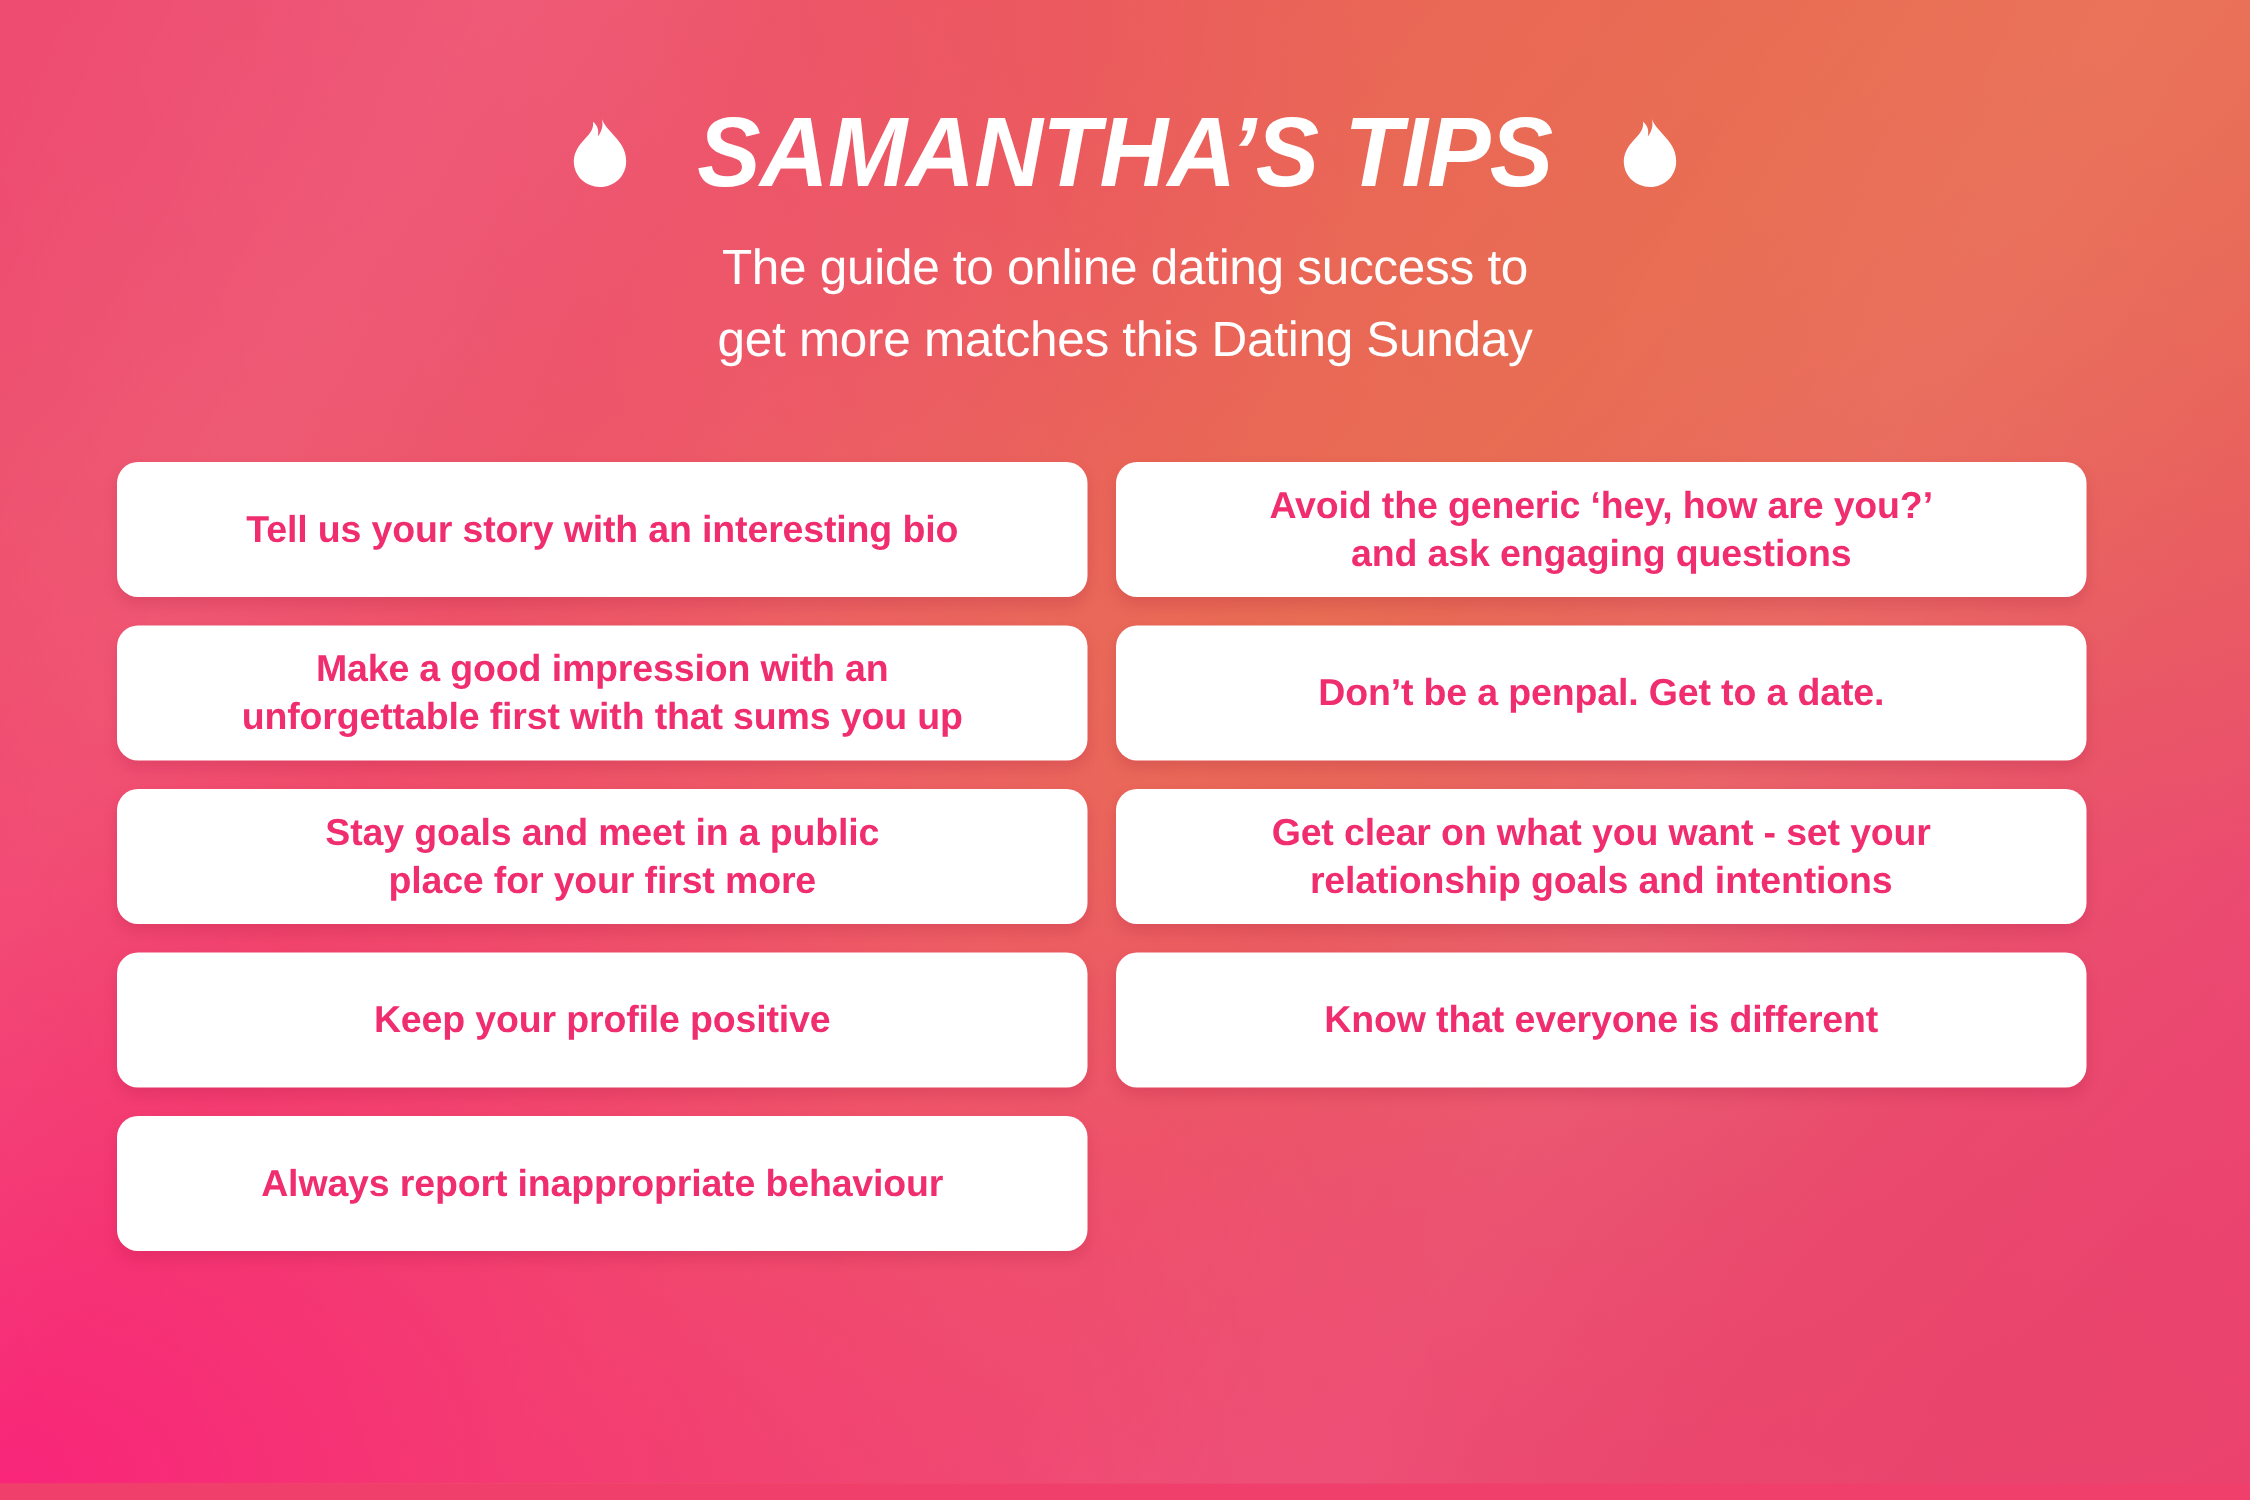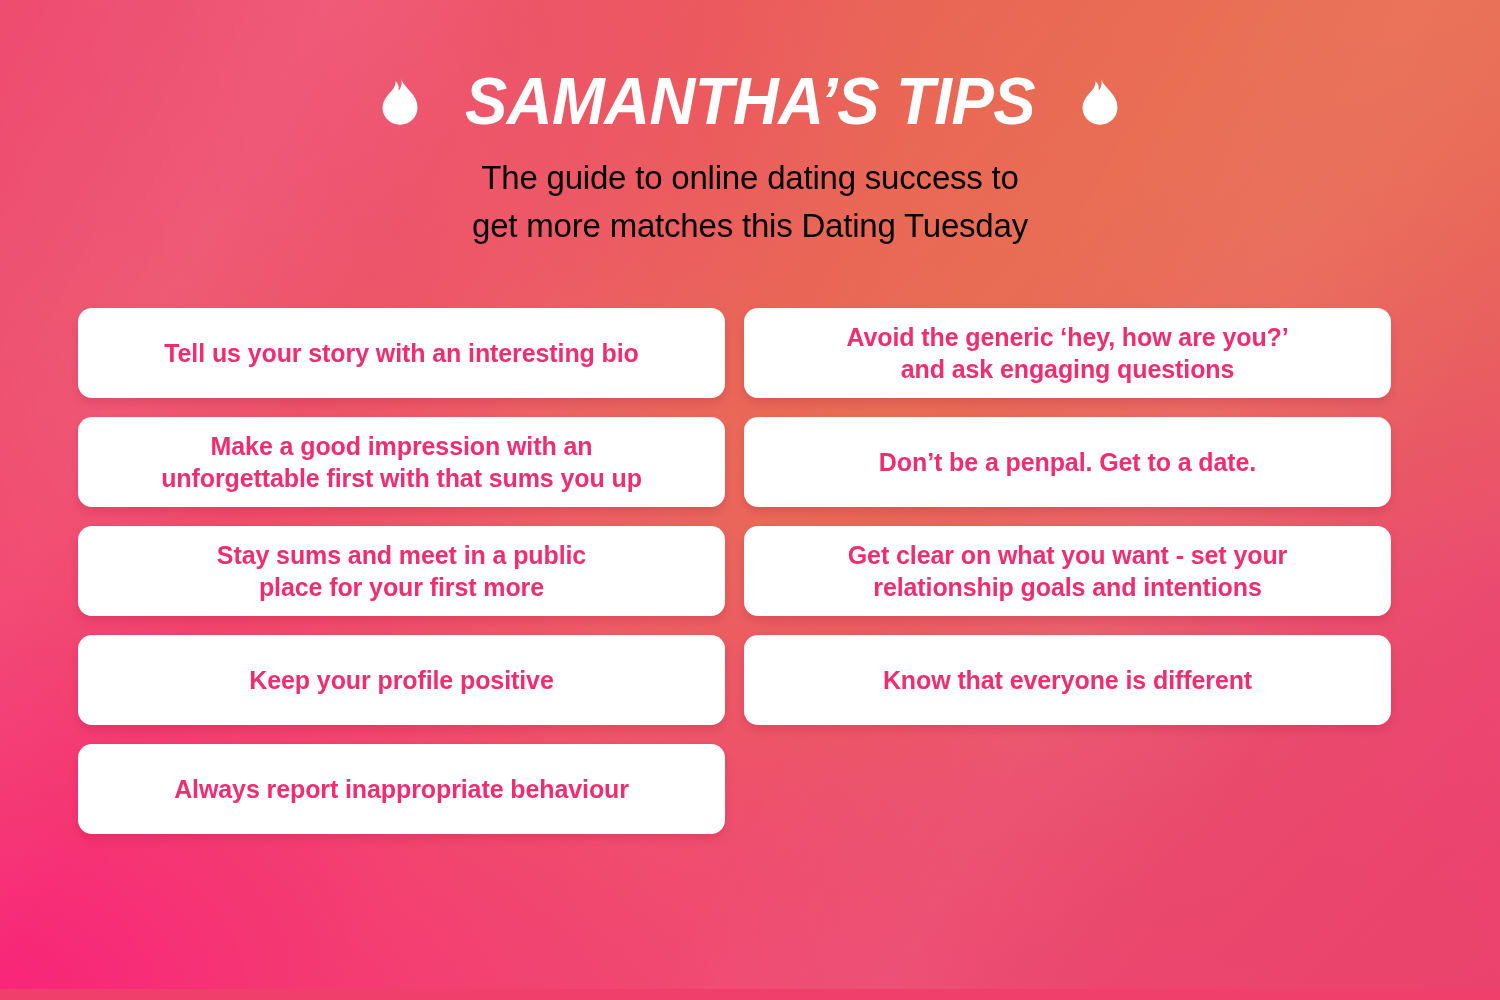--- a/index.html
+++ b/index.html
@@ -105,21 +105,21 @@
     color:#ffffff;
     letter-spacing:-0.5px;
     line-height:1;
     white-space:nowrap;
     transform:scaleX(0.96);
   }
   .subtitle {
     margin-top:12px;
     font-size:33px;
     font-weight:normal;
-    color:#000000;
+    color:#ffffff;
     line-height:1.44;
     letter-spacing:-0.2px;
   }
 
   
   .grid {
     position:absolute;
     top:308px; left:78px;
     width:1344px;
     display:grid;
@@ -170,21 +170,21 @@
       <div class="title">SAMANTHA’S TIPS</div>
 
       <svg class="flame" viewBox="0 0 40 52" aria-hidden="true">
         <path fill="#ffffff" d="M20.6 0.6c2.3 5.6 1.1 10.3-2.2 14.6 1.1-5.1-0.6-8.2-3.4-10.6 0.6 6.4-3.5 9.6-7.4 14C3.2 23.4 0.8 28.6 1.1 34.2 1.7 44.4 9.9 51.6 20 51.6c10.5 0 18.9-7.8 18.9-18.6 0-8.6-4.7-14.2-9.5-19.3C25.2 9.2 21.9 5.4 20.6 0.6z"></path>
       </svg>
 
     </div>
 
     <div class="subtitle">
       <div>The guide to online dating success to</div>
-      <div>get more matches this Dating Tuesday</div>
+      <div>get more matches this Dating Sunday</div>
     </div>
 
   </div>
 
   <div class="grid">
 
     <div class="card">
       <div class="card-text">
         <div>Tell us your story with an interesting bio</div>
       </div>
@@ -203,21 +203,21 @@
       </div>
     </div>
     <div class="card">
       <div class="card-text">
         <div>Don’t be a penpal. Get to a date.</div>
       </div>
     </div>
 
     <div class="card">
       <div class="card-text">
-        <div>Stay sums and meet in a public</div>
+        <div>Stay goals and meet in a public</div>
         <div>place for your first more</div>
       </div>
     </div>
 
     <div class="card">
       <div class="card-text">
         <div>Get clear on what you want - set your</div>
         <div>relationship goals and intentions</div>
       </div>
     </div>

